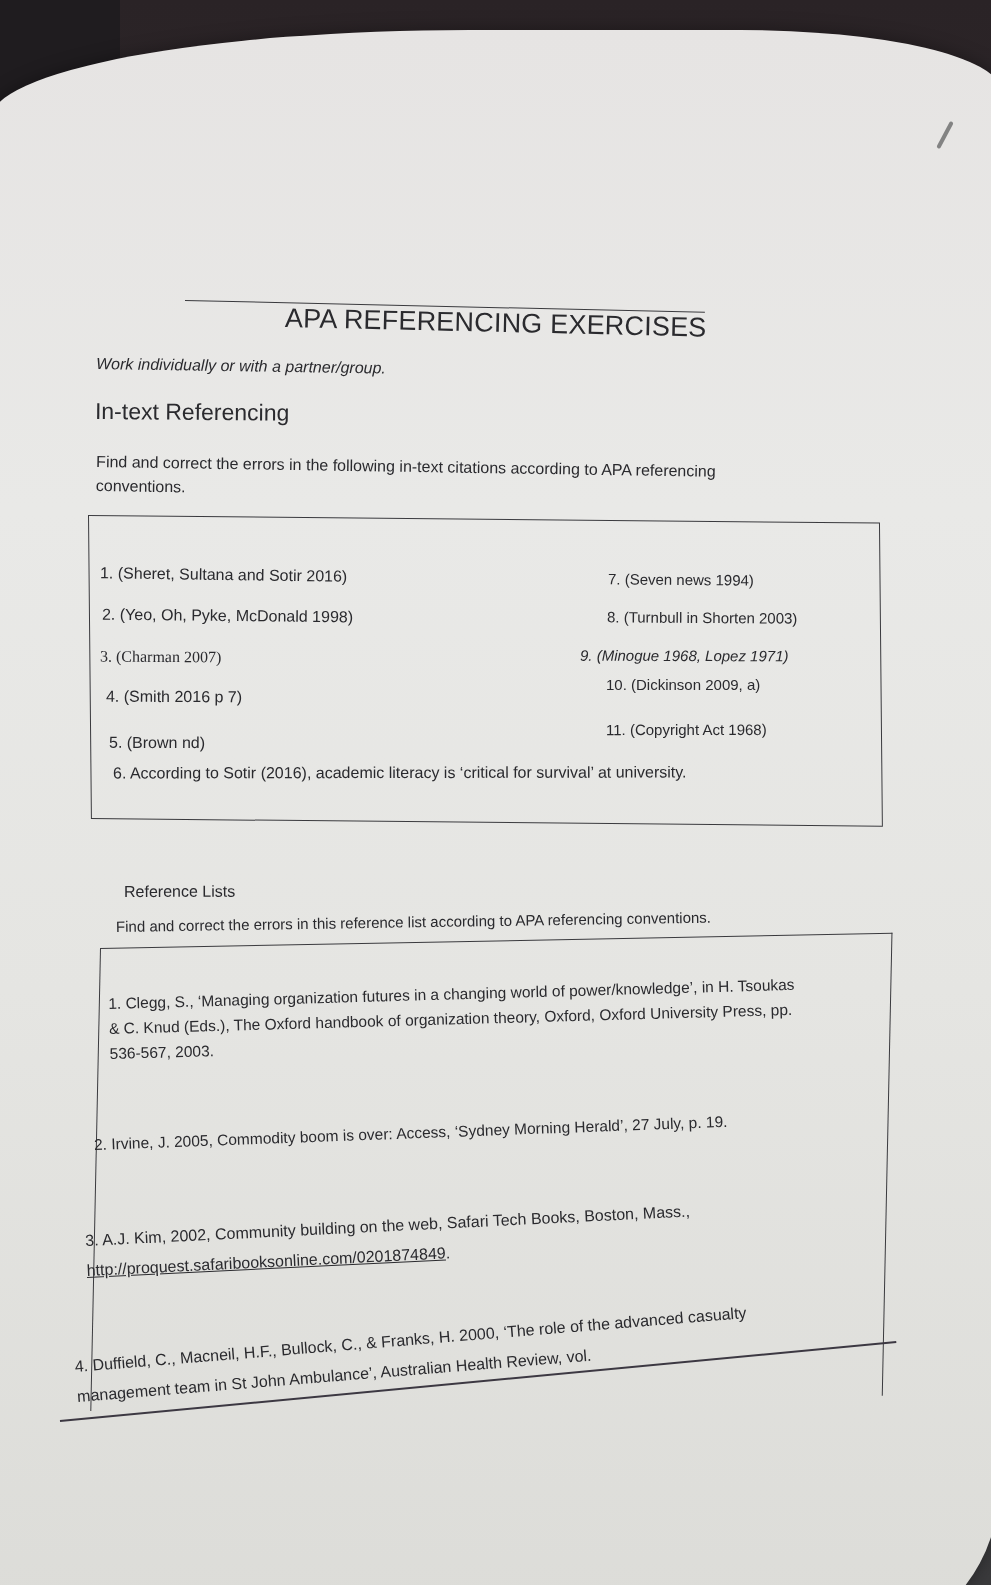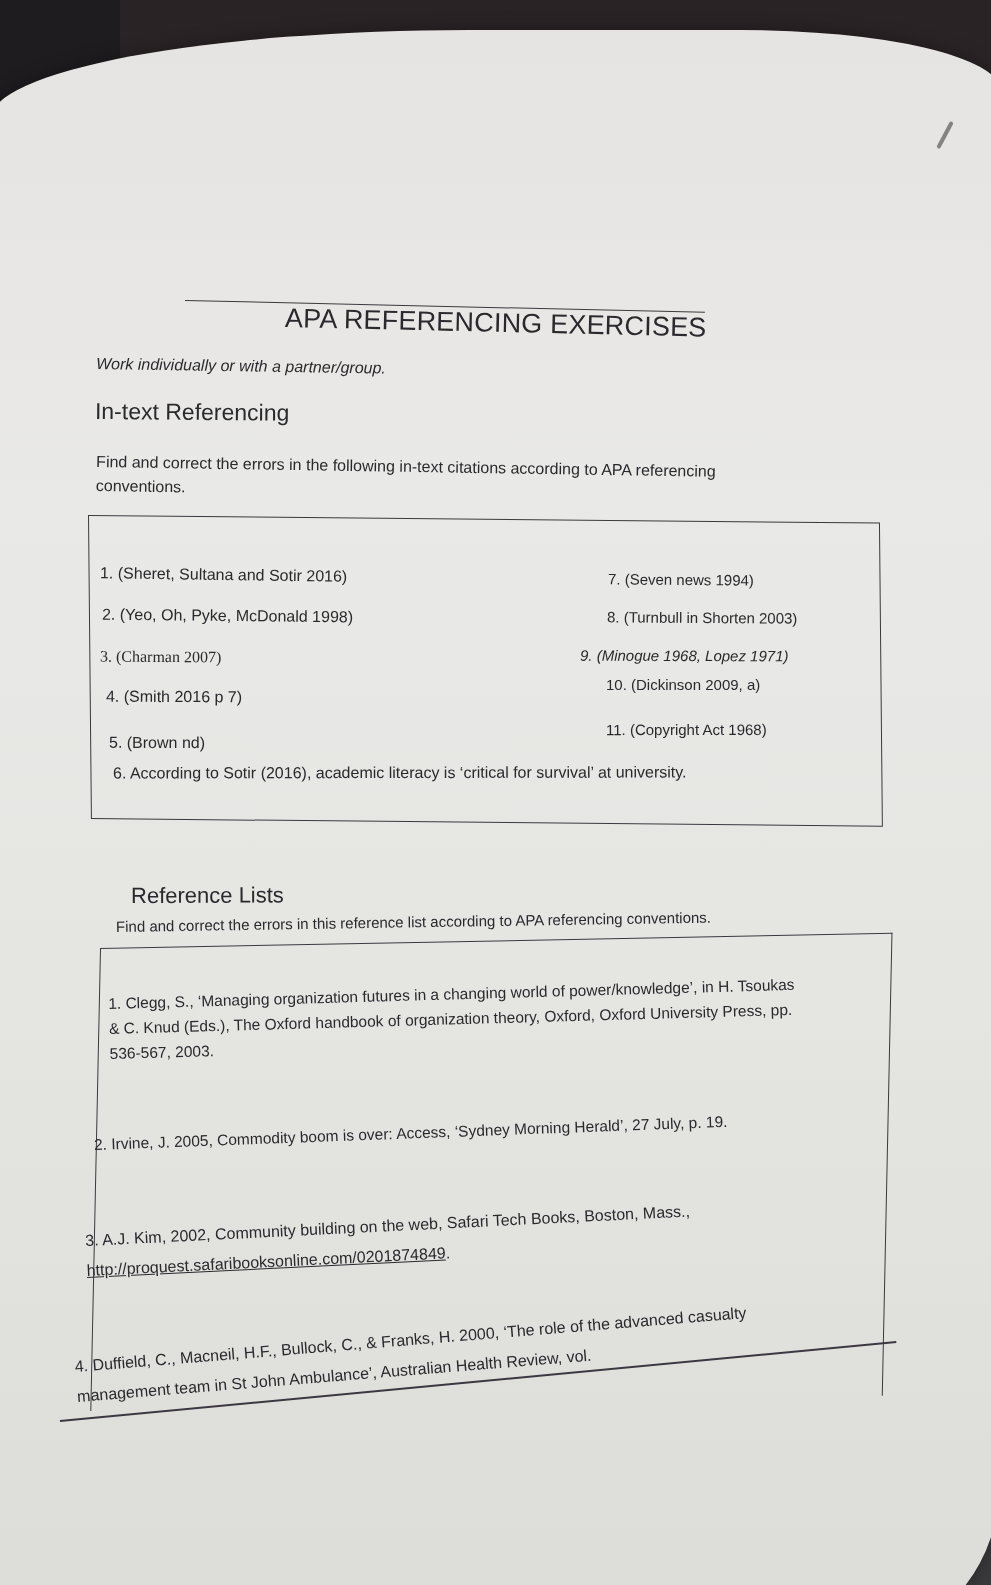--- a/index.html
+++ b/index.html
@@ -102,22 +102,22 @@
     }
     .it-item {
       position: absolute;
       font-size: 16px;
       white-space: nowrap;
     }
     .it-right { font-size: 15px; }
 
     .h-reflists {
       position: absolute;
-      left: 131px; top: 883px;
-      font-size: 22px;
+      left: 124px; top: 883px;
+      font-size: 16px;
       transform: rotate(-0.2deg);
       transform-origin: left;
     }
     .intro-reflist {
       position: absolute;
       left: 116px; top: 918px;
       font-size: 15px;
       transform: rotate(-0.9deg);
       transform-origin: left;
     }

